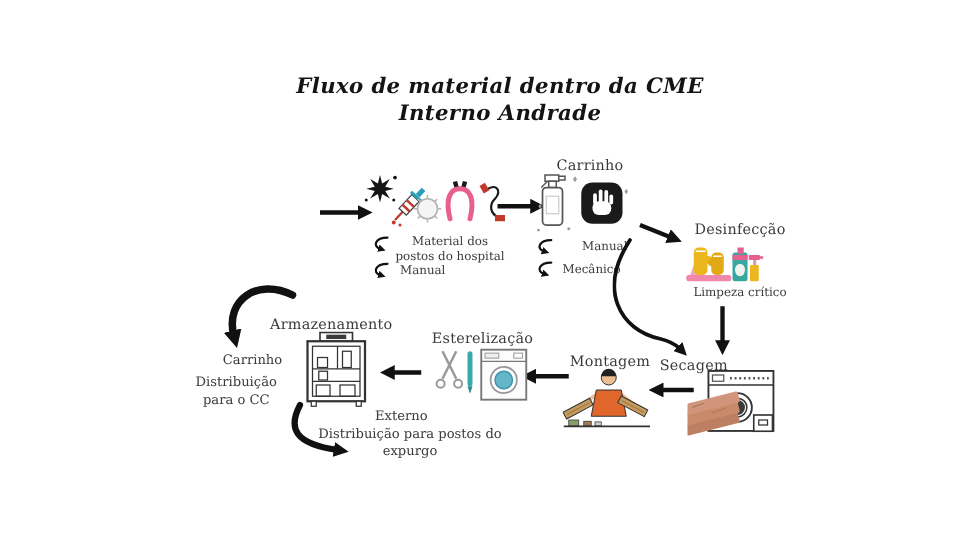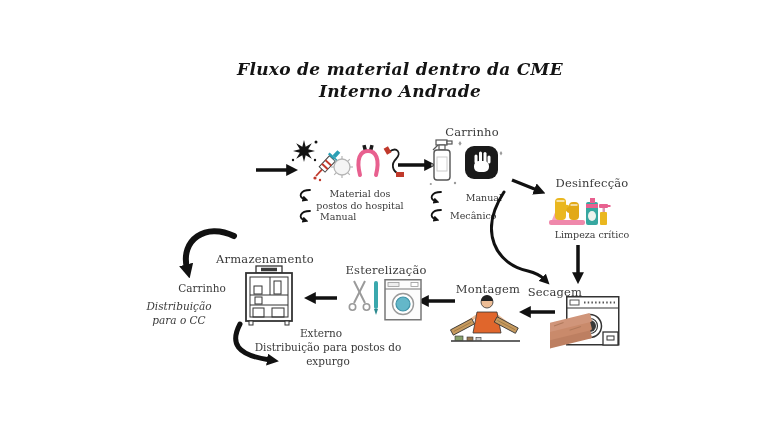--- a/index.html
+++ b/index.html
@@ -269,21 +269,21 @@
     <rect x="29" y="43" width="12" height="9" fill="none" stroke="#333" stroke-width="1"></rect>
     <rect x="6" y="56" width="4" height="4" fill="#ffffff" stroke="#333" stroke-width="1"></rect>
     <rect x="42" y="56" width="4" height="4" fill="#ffffff" stroke="#333" stroke-width="1"></rect>
   </svg>
 
   <svg class="abs" style="left:172px;top:226px" width="70" height="56">
     <path d="M62,10 C34,-4 8,14 15,42" fill="none" stroke="#111" stroke-width="6" stroke-linecap="round" marker-end="url(#ah2)"></path>
   </svg>
 
   <div class="abs txt" style="left:166px;top:282px;width:72px;">Carrinho</div>
-  <div class="abs txt" style="left:136px;top:300px;width:86px;font-style:italic;">Distribuição para o CC</div>
+  <div class="abs txt" style="left:146px;top:300px;width:86px;">Distribuição para o CC</div>
 
   <svg class="abs" style="left:228px;top:321px" width="64" height="48">
     <path d="M12,3 C2,22 8,34 42,39" fill="none" stroke="#111" stroke-width="5" stroke-linecap="round" marker-end="url(#ah2)"></path>
   </svg>
 
   <div class="abs txt" style="left:284px;top:327px;width:74px;">Externo</div>
   <div class="abs txt" style="left:252px;top:341px;width:152px;">Distribuição para postos do expurgo</div>
 
 </div>
 

